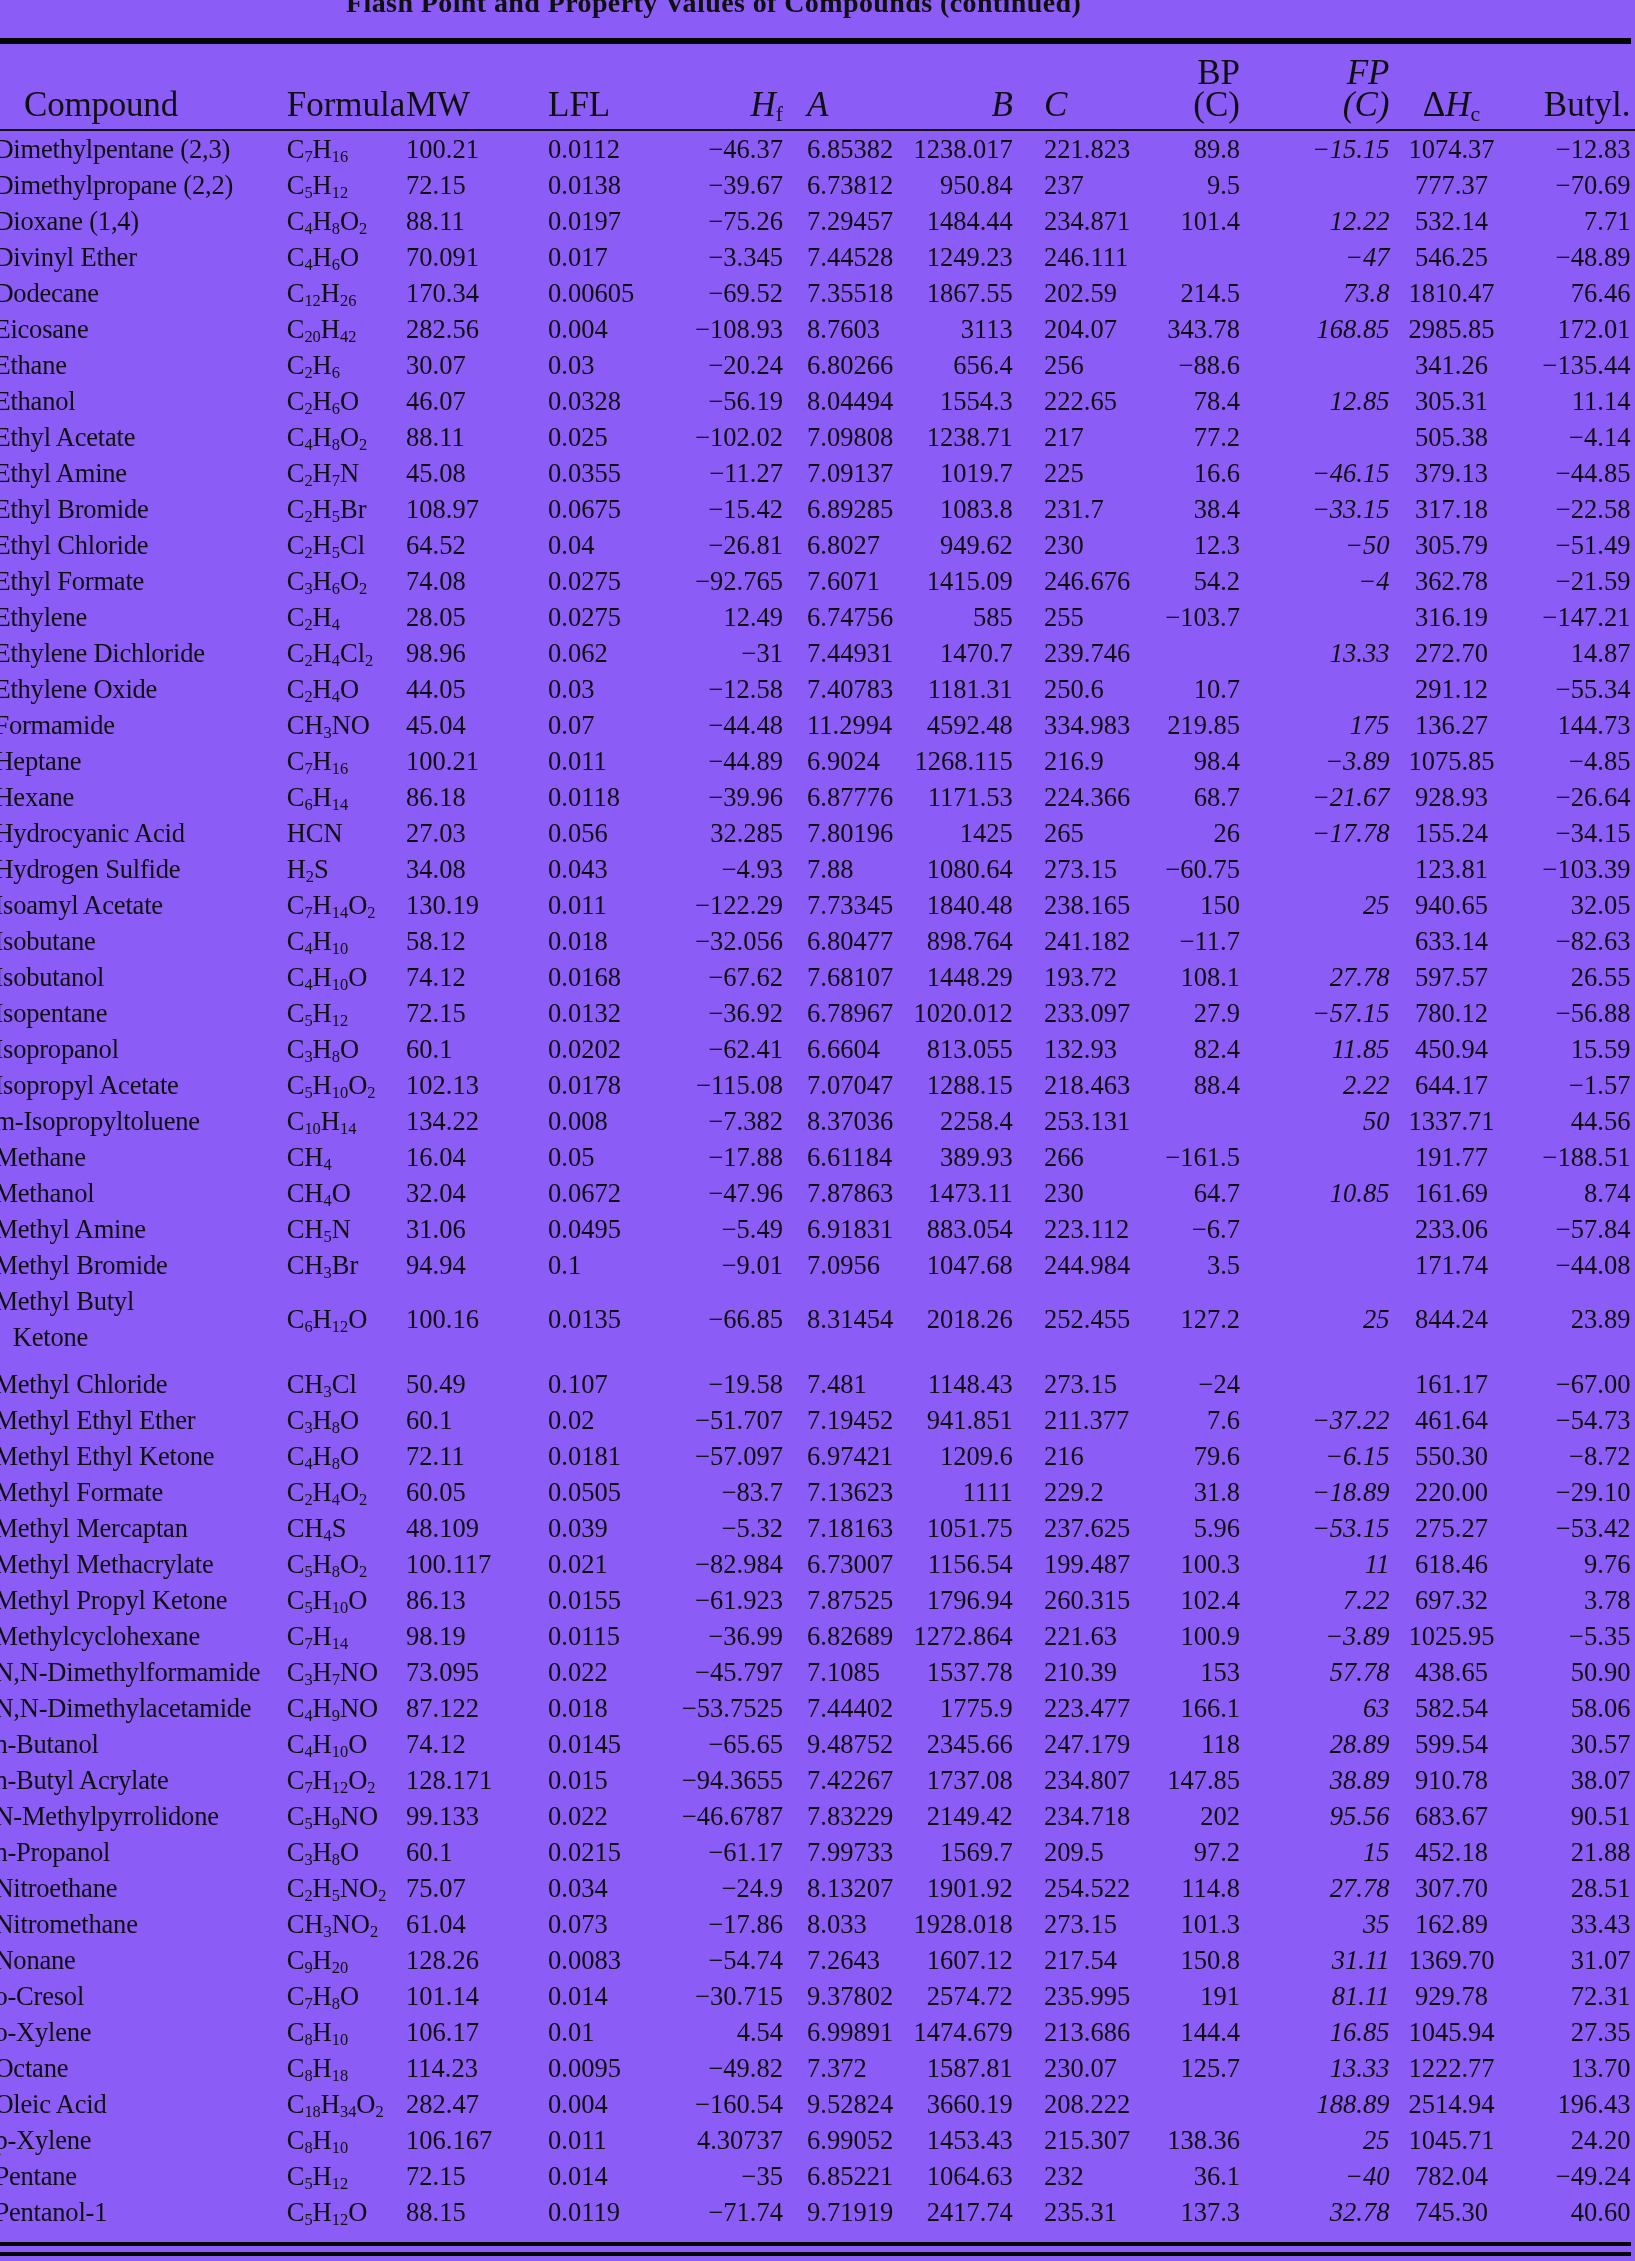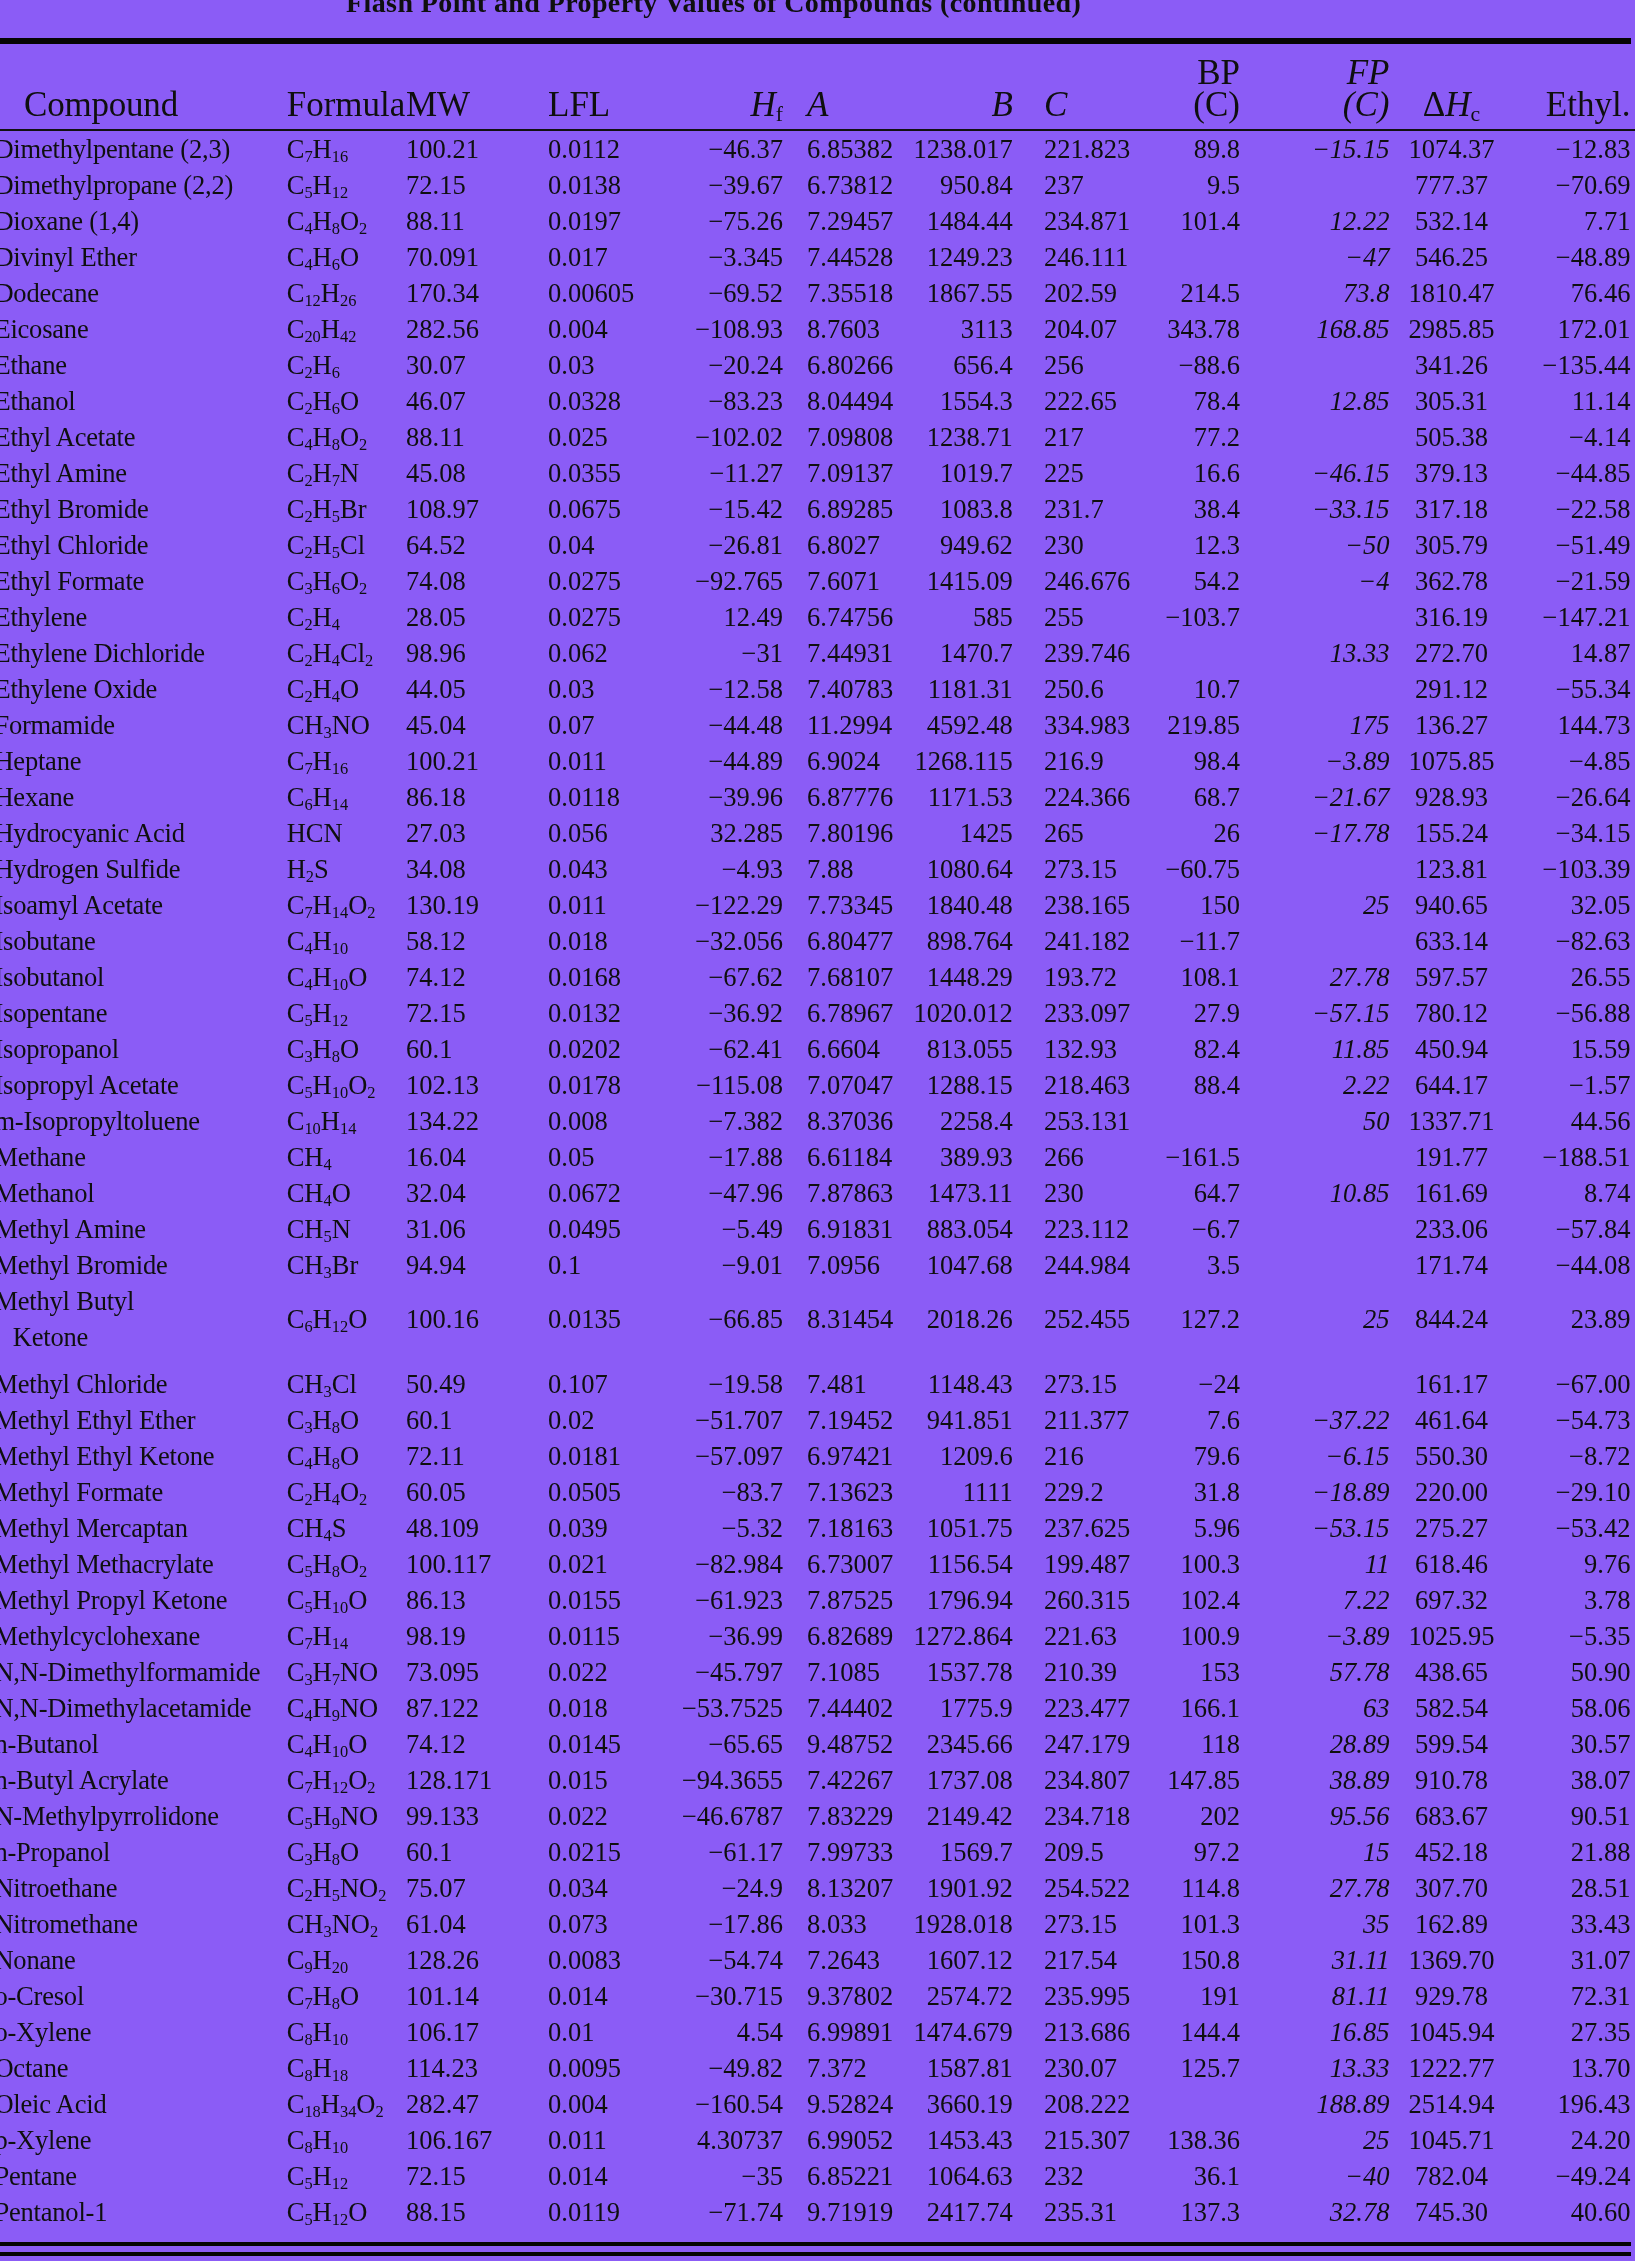--- a/index.html
+++ b/index.html
@@ -88,21 +88,21 @@
           <th class="c7"><span><i>C</i></span></th>
           <th class="c8">
             <div><span><span>BP</span></span></div>
             <div>(C)</div>
           </th>
           <th class="c9">
             <div><span><span>FP</span></span></div>
             <div>(C)</div>
           </th>
           <th class="c10"><span><span>Δ</span><i>H</i><sub>c</sub></span></th>
-          <th class="c11"><span><span>Ethyl.</span></span></th>
+          <th class="c11"><span><span>Butyl.</span></span></th>
         </tr>
     </thead>
     <tbody id="body-rows">
         <tr>
           <td class="c0">Dimethylpentane (2,3)</td>
           <td class="c1">C<sub>7</sub>H<sub>16</sub></td>
           <td class="c2">100.21</td>
           <td class="c3">0.0112</td>
           <td class="c4">−46.37</td>
           <td class="c5">6.85382</td>
@@ -195,21 +195,21 @@
           <td class="c8">−88.6</td>
           <td class="c9"></td>
           <td class="c10">341.26</td>
           <td class="c11">−135.44</td>
         </tr>
         <tr>
           <td class="c0">Ethanol</td>
           <td class="c1">C<sub>2</sub>H<sub>6</sub>O</td>
           <td class="c2">46.07</td>
           <td class="c3">0.0328</td>
-          <td class="c4">−83.23</td>
+          <td class="c4">−56.19</td>
           <td class="c5">8.04494</td>
           <td class="c6">1554.3</td>
           <td class="c7">222.65</td>
           <td class="c8">78.4</td>
           <td class="c9">12.85</td>
           <td class="c10">305.31</td>
           <td class="c11">11.14</td>
         </tr>
         <tr>
           <td class="c0">Ethyl Acetate</td>

